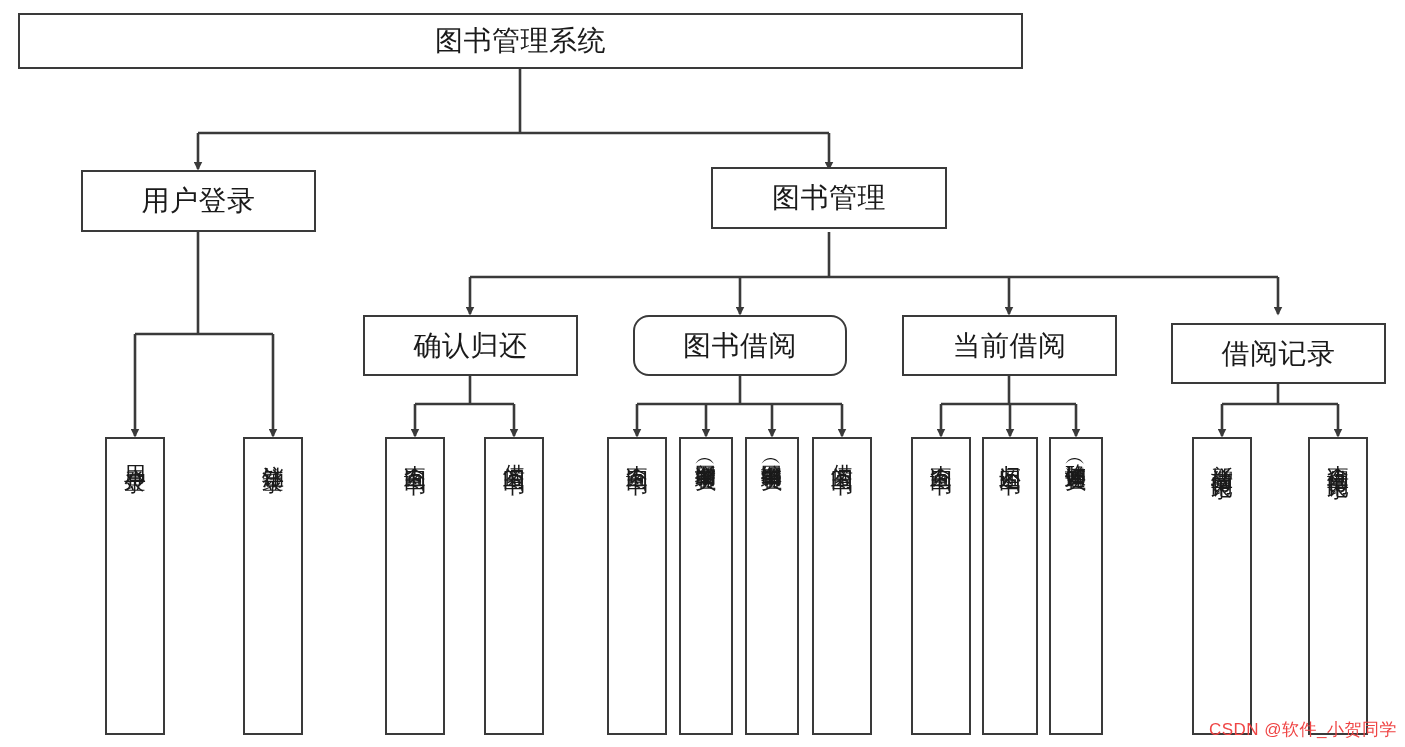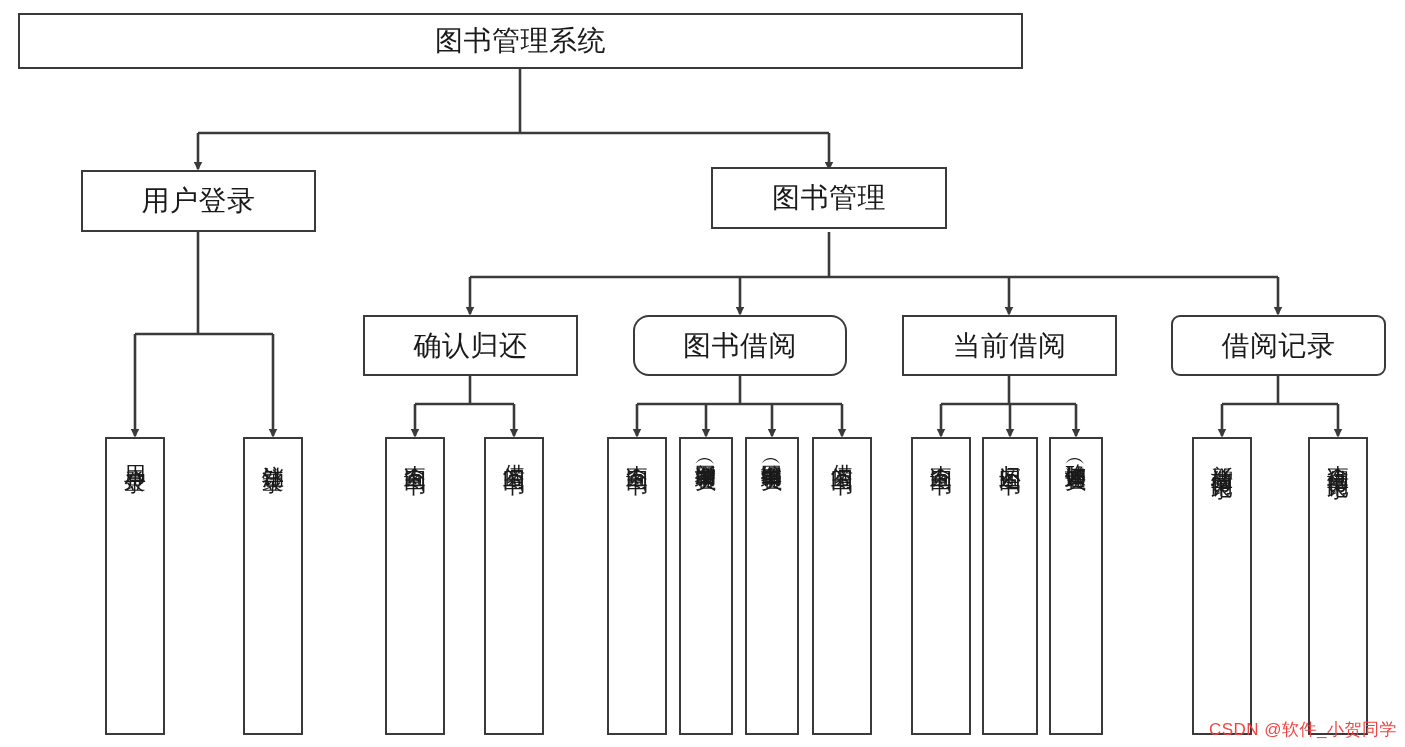--- a/index.html
+++ b/index.html
@@ -132,21 +132,21 @@
       </div>
       <div class="node horizontal" style="left: 363px; top: 315px; width: 215px; height: 61px;">
         <span class="node-label">确认归还</span>
       </div>
       <div class="node horizontal" style="left: 633px; top: 315px; width: 214px; height: 61px; border-radius: 16px;">
         <span class="node-label">图书借阅</span>
       </div>
       <div class="node horizontal" style="left: 902px; top: 315px; width: 215px; height: 61px;">
         <span class="node-label">当前借阅</span>
       </div>
-      <div class="node horizontal" style="left: 1171px; top: 315px; width: 215px; height: 61px; border-radius: 9px;">
+      <div class="node horizontal" style="left: 1171px; top: 323px; width: 215px; height: 61px;">
         <span class="node-label">借阅记录</span>
       </div>
       <div class="node vertical" style="left: 105px; top: 437px; width: 60px; height: 298px;">
         <span class="node-label">用户登录</span>
       </div>
       <div class="node vertical" style="left: 243px; top: 437px; width: 60px; height: 298px;">
         <span class="node-label">注销登录</span>
       </div>
       <div class="node vertical" style="left: 385px; top: 437px; width: 60px; height: 298px;">
         <span class="node-label">查询图书</span>

